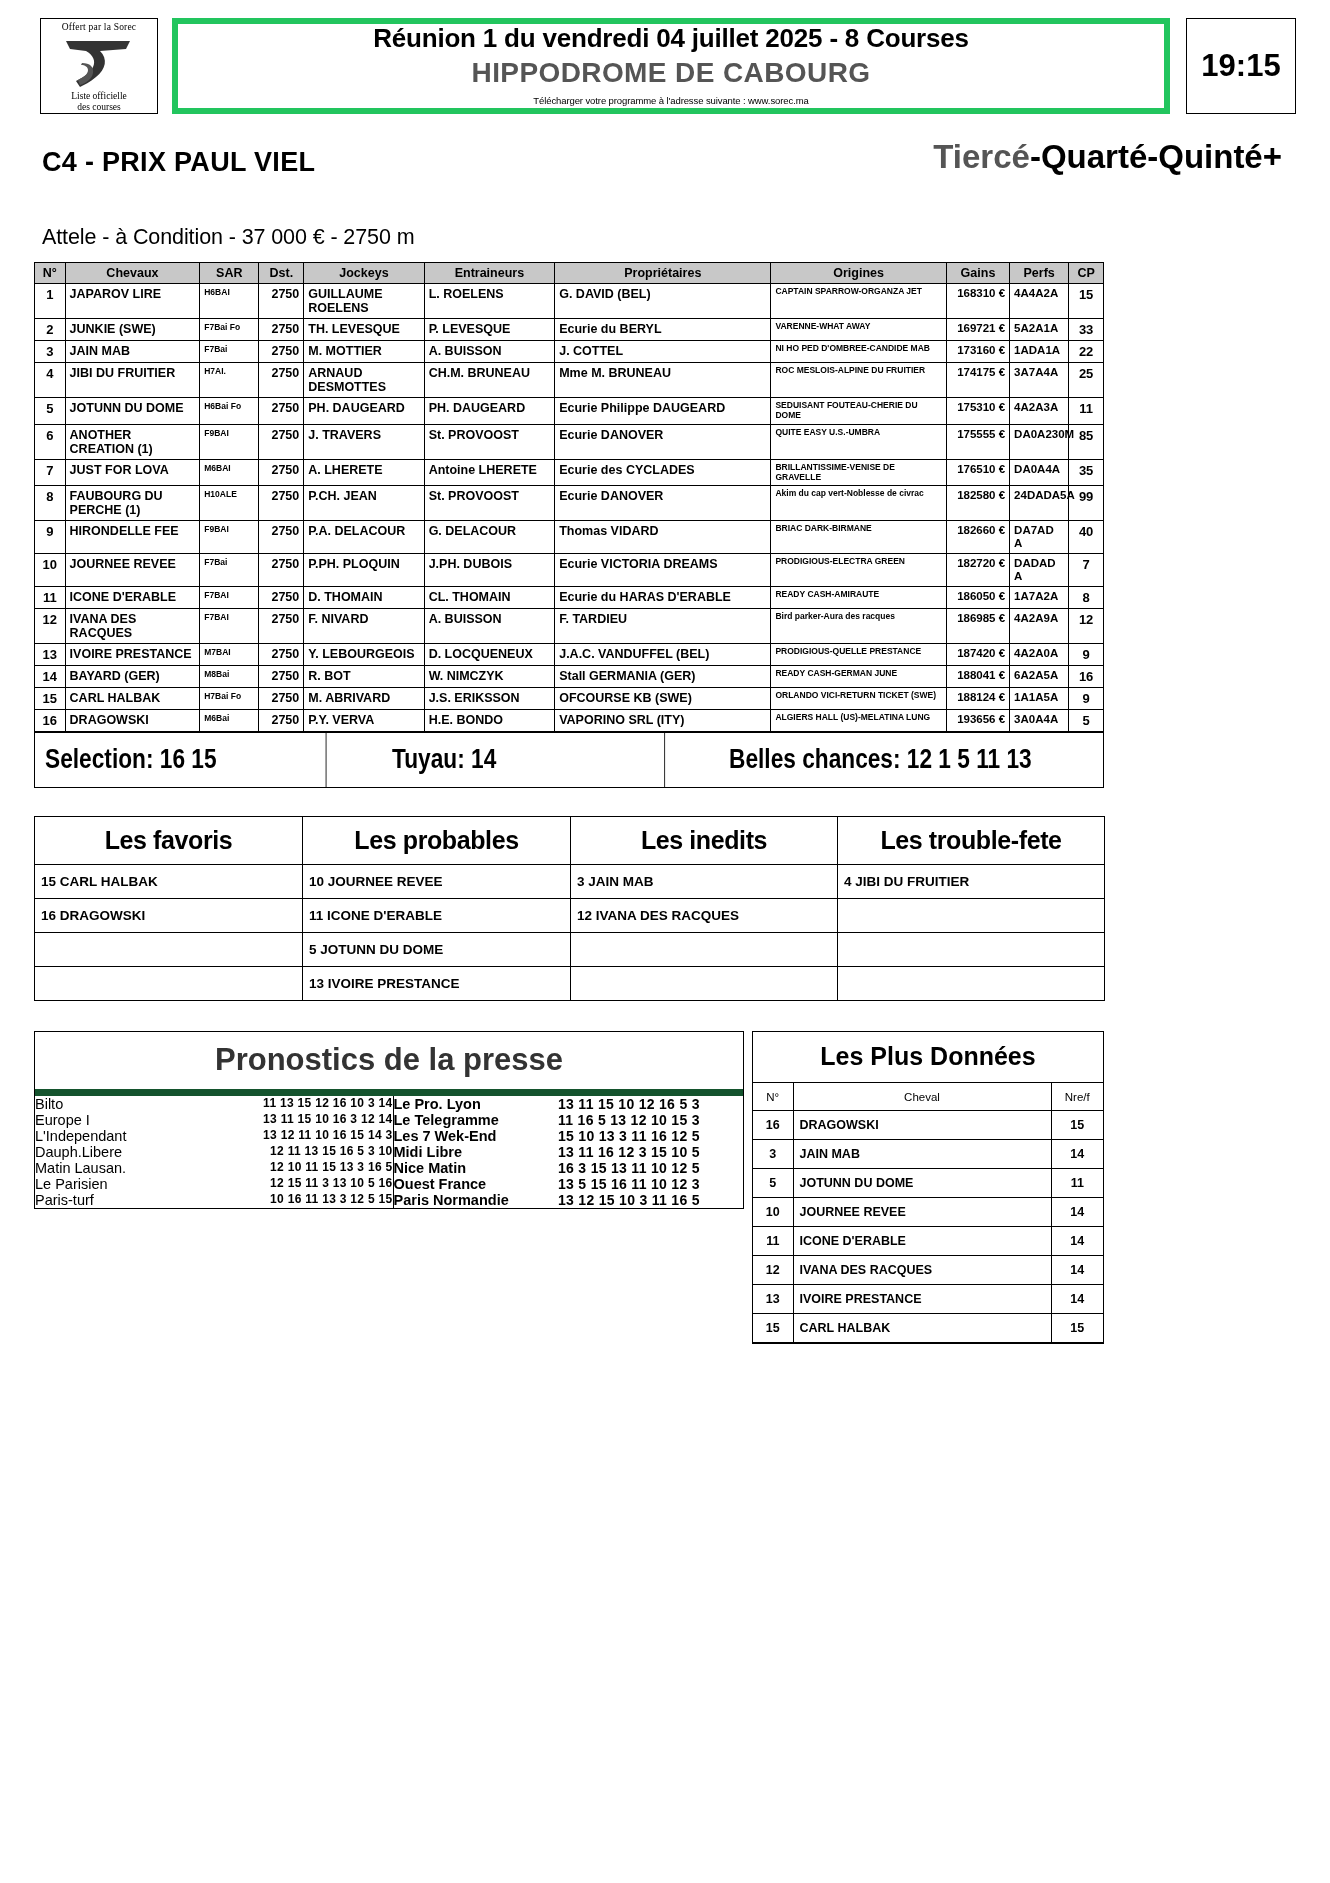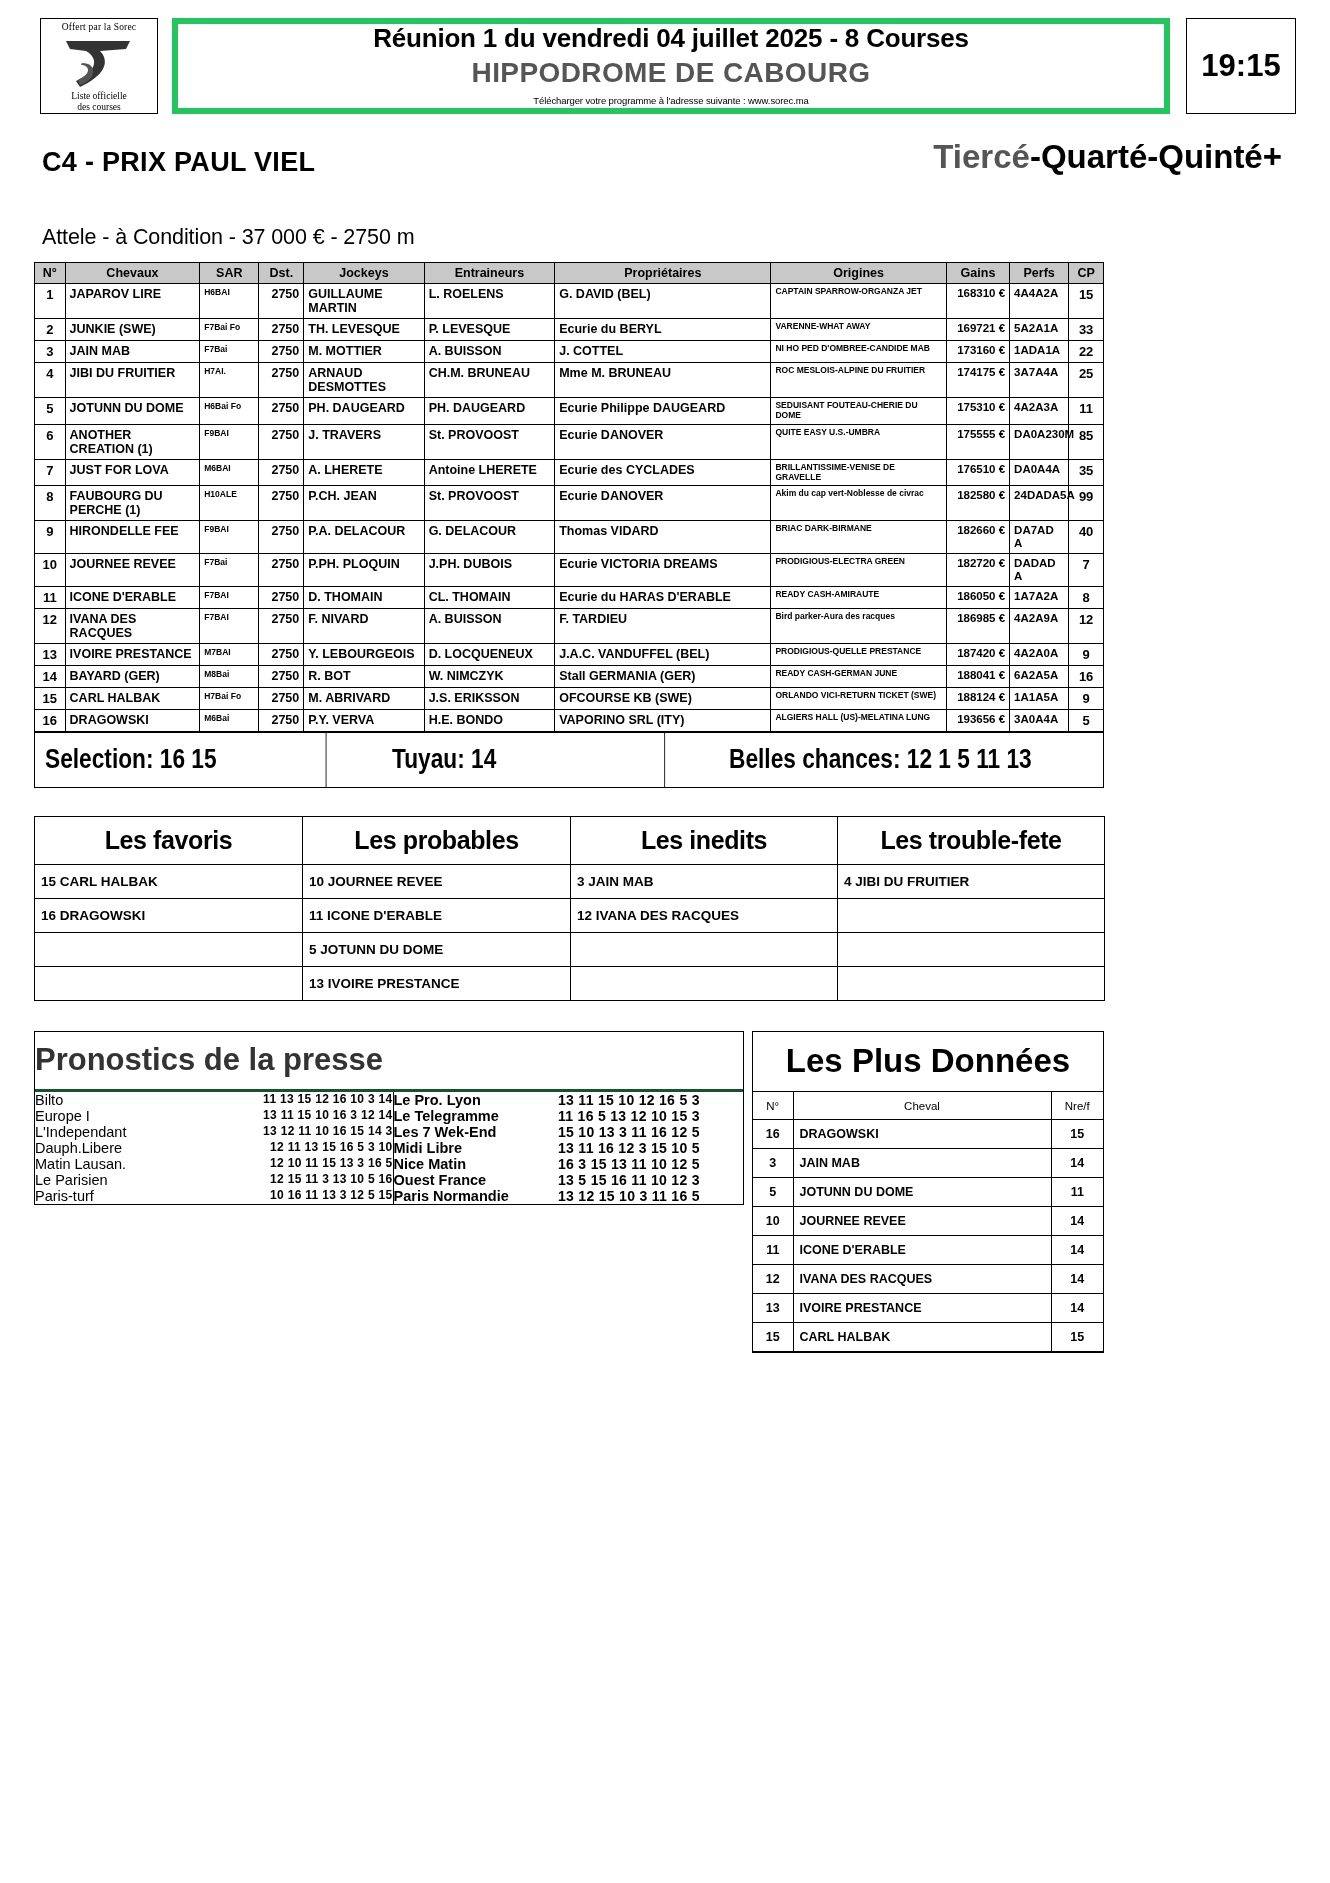--- a/index.html
+++ b/index.html
@@ -212,24 +212,25 @@
     margin-top: 30px;
     width: 1070px;
     gap: 8px;
     align-items: flex-start;
   }
   .presse {
     width: 710px;
     border: 1px solid #000;
   }
   .presse-head {
+    text-align: center;
     font-size: 31px;
     font-weight: bold;
     padding: 10px 0 11px 0;
-    border-bottom: 3px solid #14532d;
+    border-bottom: 7px solid #14532d;
     color: #333;
   }
   table.presse-tbl {
     border-collapse: collapse;
     width: 100%;
     table-layout: fixed;
   }
   table.presse-tbl td { padding: 0; vertical-align: top; }
   .p-name {
     font-size: 14.5px;
@@ -259,21 +260,21 @@
     letter-spacing: .3px;
     white-space: nowrap;
   }
 
   .plus {
     flex: 1;
     border: 1px solid #000;
   }
   .plus-head {
     text-align: center;
-    font-size: 33px;
+    font-size: 25px;
     font-weight: bold;
     padding: 10px 0 11px 0;
     border-bottom: 1px solid #000;
   }
   table.plus-tbl {
     border-collapse: collapse;
     width: 100%;
     table-layout: fixed;
   }
   table.plus-tbl th {
@@ -349,21 +350,21 @@
         <th class="c-perfs">Perfs</th>
         <th class="c-cp">CP</th>
       </tr>
     </thead>
     <tbody id="runners-body">
         <tr>
           <td class="c-no">1</td>
           <td class="c-horse">JAPAROV LIRE</td>
           <td class="c-sar">H6BAI</td>
           <td class="c-dst">2750</td>
-          <td class="c-jock">GUILLAUME MARTIN</td>
+          <td class="c-jock">GUILLAUME ROELENS</td>
           <td class="c-train">L. ROELENS</td>
           <td class="c-prop">G. DAVID (BEL)</td>
           <td class="c-orig">CAPTAIN SPARROW-ORGANZA JET</td>
           <td class="c-gains">168310 €</td>
           <td class="c-perfs">4A4A2A</td>
           <td class="c-cp">15</td>
         </tr>
         <tr>
           <td class="c-no">2</td>
           <td class="c-horse">JUNKIE (SWE)</td>

